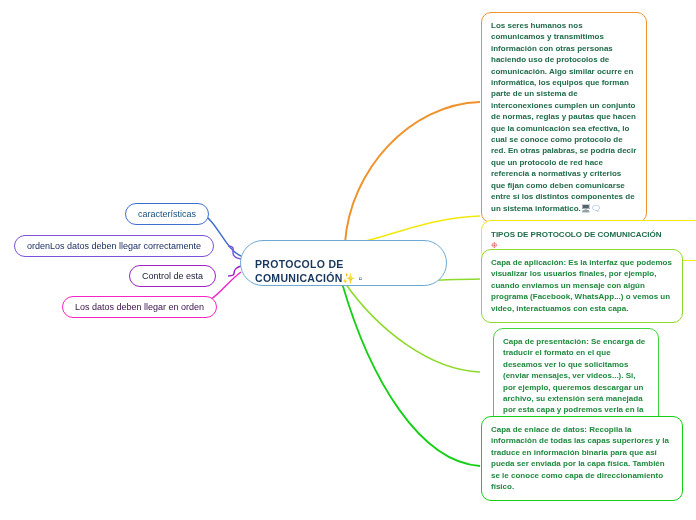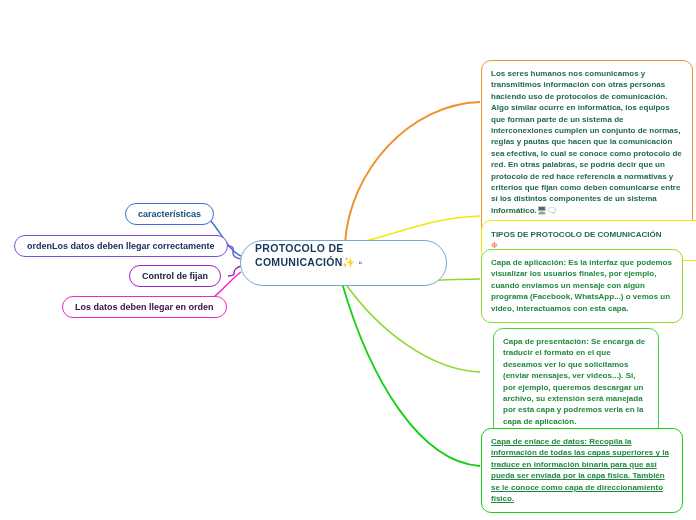--- a/index.html
+++ b/index.html
@@ -40,21 +40,21 @@
 
   
   .central {
     left: 240px;
     top: 240px;
     width: 207px;
     height: 46px;
     border: 1.6px solid #6fa8d4;
     border-radius: 23px;
     display: flex;
-    align-items: flex-start;
+    align-items: flex-end;
     padding: 0 14px;
   }
   .central-label {
     font-size: 10.5px;
     font-weight: bold;
     line-height: 14px;
     letter-spacing: .3px;
     color: #17365d;
   }
   .central-label .emo {
@@ -64,58 +64,58 @@
 
   
   .pill {
     border-radius: 14px;
     height: 22px;
     display: flex;
     align-items: center;
     justify-content: center;
     padding: 0 12px;
     font-size: 9px;
-    font-weight: bold;
+    font-weight: normal;
     white-space: nowrap;
   }
   .pill-1 { left: 125px; top: 203px; border: 1.4px solid #3f6fd0; color: #16507a; }
   .pill-2 { left: 14px;  top: 235px; border: 1.4px solid #7B52D8; color: #1c2f62; text-align: right; }
   .pill-3 { left: 129px; top: 265px; border: 1.4px solid #A020C8; color: #20203e; }
   .pill-4 { left: 62px;  top: 296px; border: 1.4px solid #F425C5; color: #3a1048; justify-content: flex-end; }
 
   
   .note {
     border-radius: 10px;
     padding: 7px 9px 8px 9px;
     font-size: 8px;
     line-height: 11.4px;
     font-weight: bold;
     text-align: left;
   }
   .note-1 {
-    left: 481px; top: 12px; width: 212px; min-height: 178px;
-    border: 1.5px solid #F0922B; color: #1f6b4a; margin-top: 48px;
+    left: 481px; top: 12px; width: 166px; min-height: 178px;
+    border: 1.5px solid #F0922B; color: #1f6b4a;
   }
   .note-2 {
     left: 481px; top: 200px; width: 226px; min-height: 34px;
     border: 1.5px solid #F2E80C; color: #1f6b4a;
     padding-top: 8px;
     margin-top: 20px;
   }
   .note-3 {
     left: 481px; top: 249px; width: 202px; min-height: 73px;
     border: 1.5px solid #8EDA2C; color: #1f8a3e;
   }
   .note-4 {
     left: 493px; top: 328px; width: 166px; min-height: 87px;
     border: 1.5px solid #3FD63F; color: #1f8a3e;
   }
   .note-5 {
-    left: 481px; top: 428px; width: 202px; min-height: 79px;
-    border: 1.5px solid #13D013; color: #1f8a3e; text-decoration: underline;
+    left: 481px; top: 416px; width: 202px; min-height: 79px;
+    border: 1.5px solid #13D013; color: #1f8a3e;
   }
   .note .emo { font-weight: normal; }
   .icon-red { color: #e8605a; }
   .icon-blue { color: #3a7fd5; }
   .icon-grey { color: #55636e; }
 </style>
 </head>
 <body>
 
 <div id="canvas">
@@ -140,21 +140,21 @@
     </span>
   </div>
 
   <div class="node pill pill-1">
     <span>características</span>
   </div>
   <div class="node pill pill-2">
     <span>ordenLos datos deben llegar correctamente</span>
   </div>
   <div class="node pill pill-3">
-    <span>Control de fijan</span>
+    <span>Control de esta</span>
   </div>
   <div class="node pill pill-4">
     <span>Los datos deben llegar en orden</span>
   </div>
 
   <div class="node note note-1">
     <span>Los seres humanos nos comunicamos y transmitimos información con otras personas haciendo uso de protocolos de comunicación. Algo similar ocurre en informática, los equipos que forman parte de un sistema de interconexiones cumplen un conjunto de normas, reglas y pautas que hacen que la comunicación sea efectiva, lo cual se conoce como protocolo de red. En otras palabras, se podría decir que un protocolo de red hace referencia a normativas y criterios que fijan como deben comunicarse entre sí los distintos componentes de un sistema informático.</span><span class="emo icon-grey">🖥</span><span class="emo icon-blue">🗨</span>
   </div>
 
   <div class="node note note-2">

